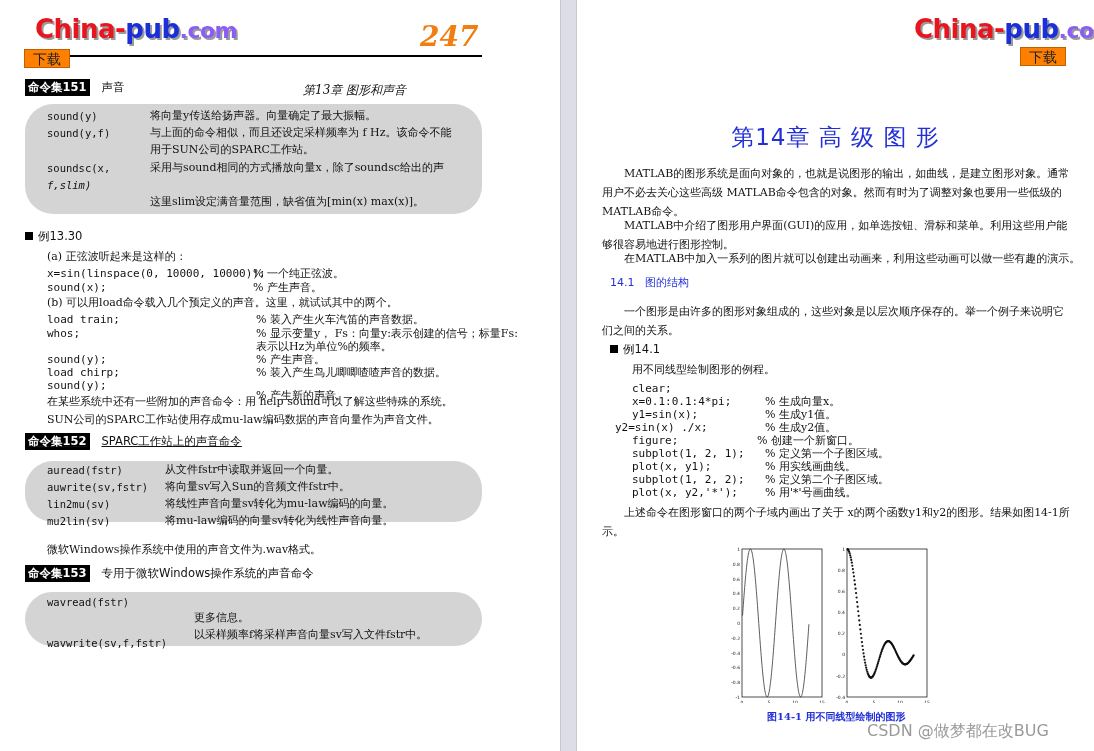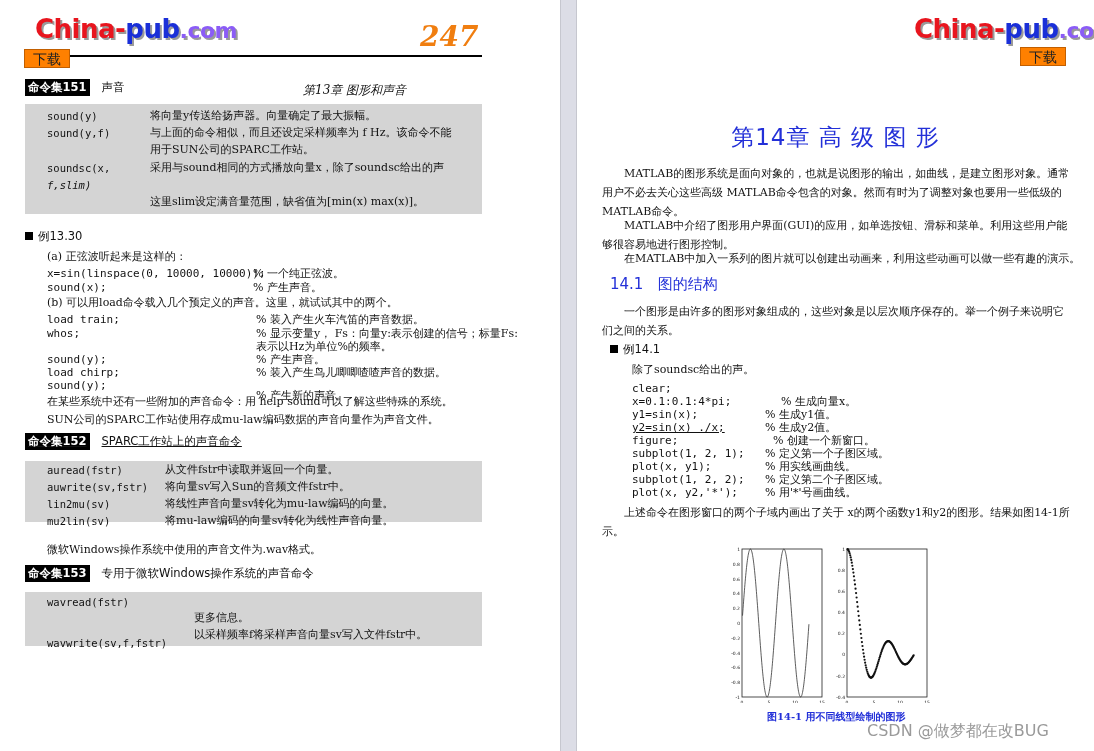--- a/index.html
+++ b/index.html
@@ -15,32 +15,32 @@
   .logo .blue { color: #1a2fd8; }
   .logo .dark { color: #8b5cf6; font-size: 22px; }
   .dl-badge { position: absolute; background: #ff8000; color: #222; font-family: "DejaVu Sans", sans-serif; font-size: 14px; padding: 0 8px; height: 19px; line-height: 19px; border: 1px solid #c25f00; }
   .rule { position: absolute; height: 2px; background: #000; }
 
   .running-head { position: absolute; font-size: 12px; font-style: italic; color: #111; }
   .page-num { position: absolute; font-family: "DejaVu Serif", serif; font-weight: bold; font-style: italic; font-size: 28px; color: #f07e10; }
 
   .cmdset { position: absolute; font-family: "DejaVu Sans", sans-serif; font-size: 11.5px; display: flex; align-items: center; gap: 12px; }
   .cmdset .tag { background: #000; color: #fff; padding: 1px 3px; font-weight: bold; }
-  .graybox { position: absolute; background: #d4d4d4; }
+  .graybox { position: absolute; background: #d4d4d4; border-radius: 28px; }
   .row { position: absolute; font-size: 11px; line-height: 16px; }
   .mono { font-family: "DejaVu Sans Mono", "Liberation Mono", monospace; font-size: 10.5px; }
   .code-s { font-family: "DejaVu Sans Mono", monospace; font-size: 8.5px; }
   .cmt-s { font-size: 8.5px; }
   .txt { position: absolute; font-size: 11px; line-height: 16px; white-space: nowrap; }
   .para { position: absolute; font-size: 11px; line-height: 19px; text-indent: 22px; }
   .example { position: absolute; font-family: "DejaVu Sans", sans-serif; font-size: 11.5px; }
   .example .sq { display: inline-block; width: 8px; height: 8px; background: #000; margin-right: 5px; }
 
   .chapter-title { position: absolute; left: 0; width: 517px; text-align: center; font-family: "DejaVu Sans", sans-serif; font-size: 23px; color: #2330d8; letter-spacing: 1px; }
-  .section-title { position: absolute; font-family: "DejaVu Sans", sans-serif; font-size: 15px; color: #2330d8; }
+  .section-title { position: absolute; font-family: "DejaVu Sans", sans-serif; font-size: 11px; color: #2330d8; }
   .fig-caption { position: absolute; font-size: 10px; color: #2330d8; font-weight: bold; }
   .watermark { position: absolute; font-family: "DejaVu Sans", sans-serif; font-size: 16px; color: #9a9a9a; white-space: nowrap; }
   svg text { font-family: "DejaVu Sans", sans-serif; }
 </style>
 </head>
 <body>
 
 <div id="gutter"></div>
 
 <div class="page" id="left-page">
@@ -133,31 +133,31 @@
   <div class="para" style="left:25px; top:249px; width:490px; white-space:nowrap;">在MATLAB中加入一系列的图片就可以创建出动画来，利用这些动画可以做一些有趣的演示。</div>
 
   <div class="section-title" style="left:33px; top:275px;">
     <span>14.1</span>&nbsp;&nbsp;&nbsp;<span>图的结构</span>
   </div>
   <div class="para" style="left:25px; top:302px; width:468px; white-space:normal;">一个图形是由许多的图形对象组成的，这些对象是以层次顺序保存的。举一个例子来说明它们之间的关系。</div>
 
   <div class="example" style="left:33px; top:342px;">
     <span class="sq"></span><span>例14.1</span>
   </div>
-  <div class="txt" style="left:55px; top:362px;">除了soundsc给出的声。</div>
+  <div class="txt" style="left:55px; top:362px;">用不同线型绘制图形的例程。</div>
 
   <div class="txt code-s" style="left:55px; top:381px;">clear;</div>
   <div class="txt code-s" style="left:55px; top:394px;">x=0.1:0.1:4*pi;</div>
-  <div class="txt cmt-s" style="left:204px; top:394px;">% 生成向量x。</div>
+  <div class="txt cmt-s" style="left:188px; top:394px;">% 生成向量x。</div>
   <div class="txt code-s" style="left:55px; top:407px;">y1=sin(x);</div>
   <div class="txt cmt-s" style="left:188px; top:407px;">% 生成y1值。</div>
-  <div class="txt code-s" style="left:55px; top:420px;text-decoration:underline;">y2=sin(x) ./x;</div>
+  <div class="txt code-s" style="left:38px; top:420px;">y2=sin(x) ./x;</div>
   <div class="txt cmt-s" style="left:188px; top:420px;">% 生成y2值。</div>
   <div class="txt code-s" style="left:55px; top:433px;">figure;</div>
-  <div class="txt cmt-s" style="left:196px; top:433px;">% 创建一个新窗口。</div>
+  <div class="txt cmt-s" style="left:180px; top:433px;">% 创建一个新窗口。</div>
   <div class="txt code-s" style="left:55px; top:446px;">subplot(1, 2, 1);</div>
   <div class="txt cmt-s" style="left:188px; top:446px;">% 定义第一个子图区域。</div>
   <div class="txt code-s" style="left:55px; top:459px;">plot(x, y1);</div>
   <div class="txt cmt-s" style="left:188px; top:459px;">% 用实线画曲线。</div>
   <div class="txt code-s" style="left:55px; top:472px;">subplot(1, 2, 2);</div>
   <div class="txt cmt-s" style="left:188px; top:472px;">% 定义第二个子图区域。</div>
   <div class="txt code-s" style="left:55px; top:485px;">plot(x, y2,'*');</div>
   <div class="txt cmt-s" style="left:188px; top:485px;">% 用'*'号画曲线。</div>
 
   <div class="para" style="left:25px; top:503px; width:468px; white-space:normal;">上述命令在图形窗口的两个子域内画出了关于 x的两个函数y1和y2的图形。结果如图14-1所示。</div>

